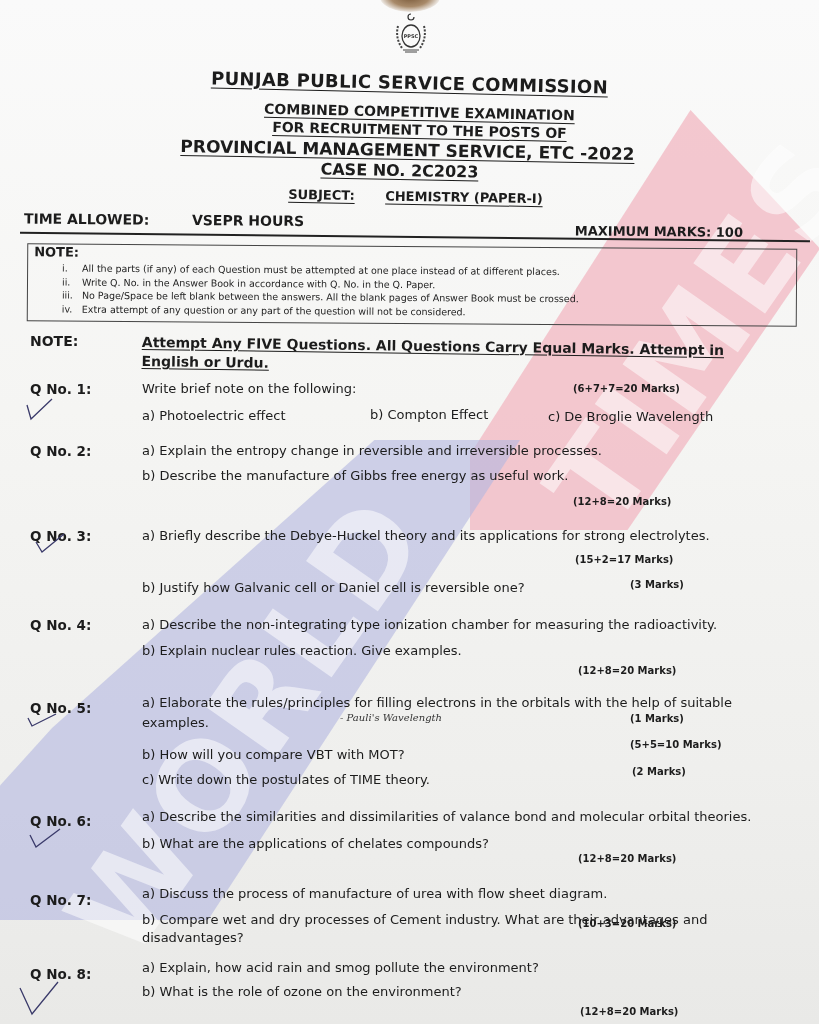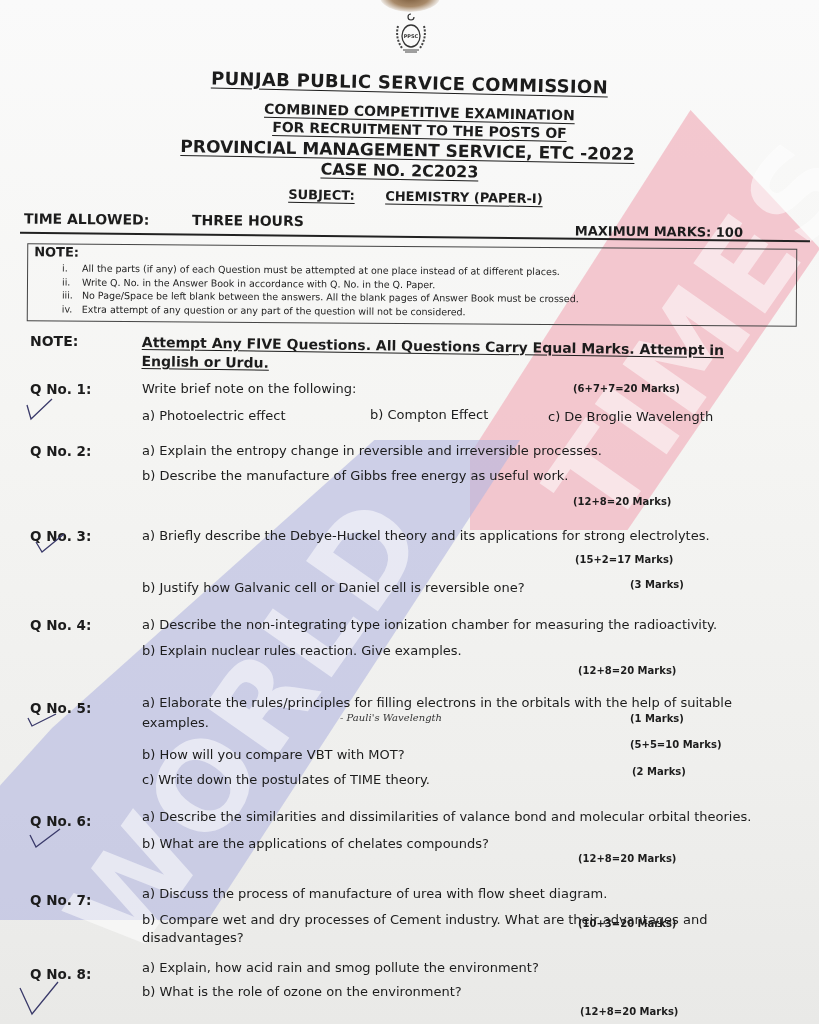--- a/index.html
+++ b/index.html
@@ -105,21 +105,21 @@
   <div class="center h2 h2b"><span>FOR RECRUITMENT TO THE POSTS OF</span></div>
   <div class="center h3"><span>PROVINCIAL MANAGEMENT SERVICE, ETC -2022</span></div>
   <div class="center h4"><span>CASE NO. 2C2023</span></div>
   <div class="center sub">
     <span class="label">SUBJECT:</span>
     <span>CHEMISTRY (PAPER-I)</span>
   </div>
 
   <div class="timeline">
     <span class="t1">TIME ALLOWED:</span>
-    <span class="t2">THREE HOURS</span>
+    <span class="t2">VSEPR HOURS</span>
     <span class="t3">MAXIMUM MARKS: 100</span>
   </div>
   <div class="rule"></div>
 
   <div class="note-box">
     <div class="note-title">NOTE:</div>
     <div class="note-list">
       <div class="note-item"><span class="num">i.</span><span>All the parts (if any) of each Question must be attempted at one place instead of at different places.</span></div>
       <div class="note-item"><span class="num">ii.</span><span>Write Q. No. in the Answer Book in accordance with Q. No. in the Q. Paper.</span></div>
       <div class="note-item"><span class="num">iii.</span><span>No Page/Space be left blank between the answers. All the blank pages of Answer Book must be crossed.</span></div>

